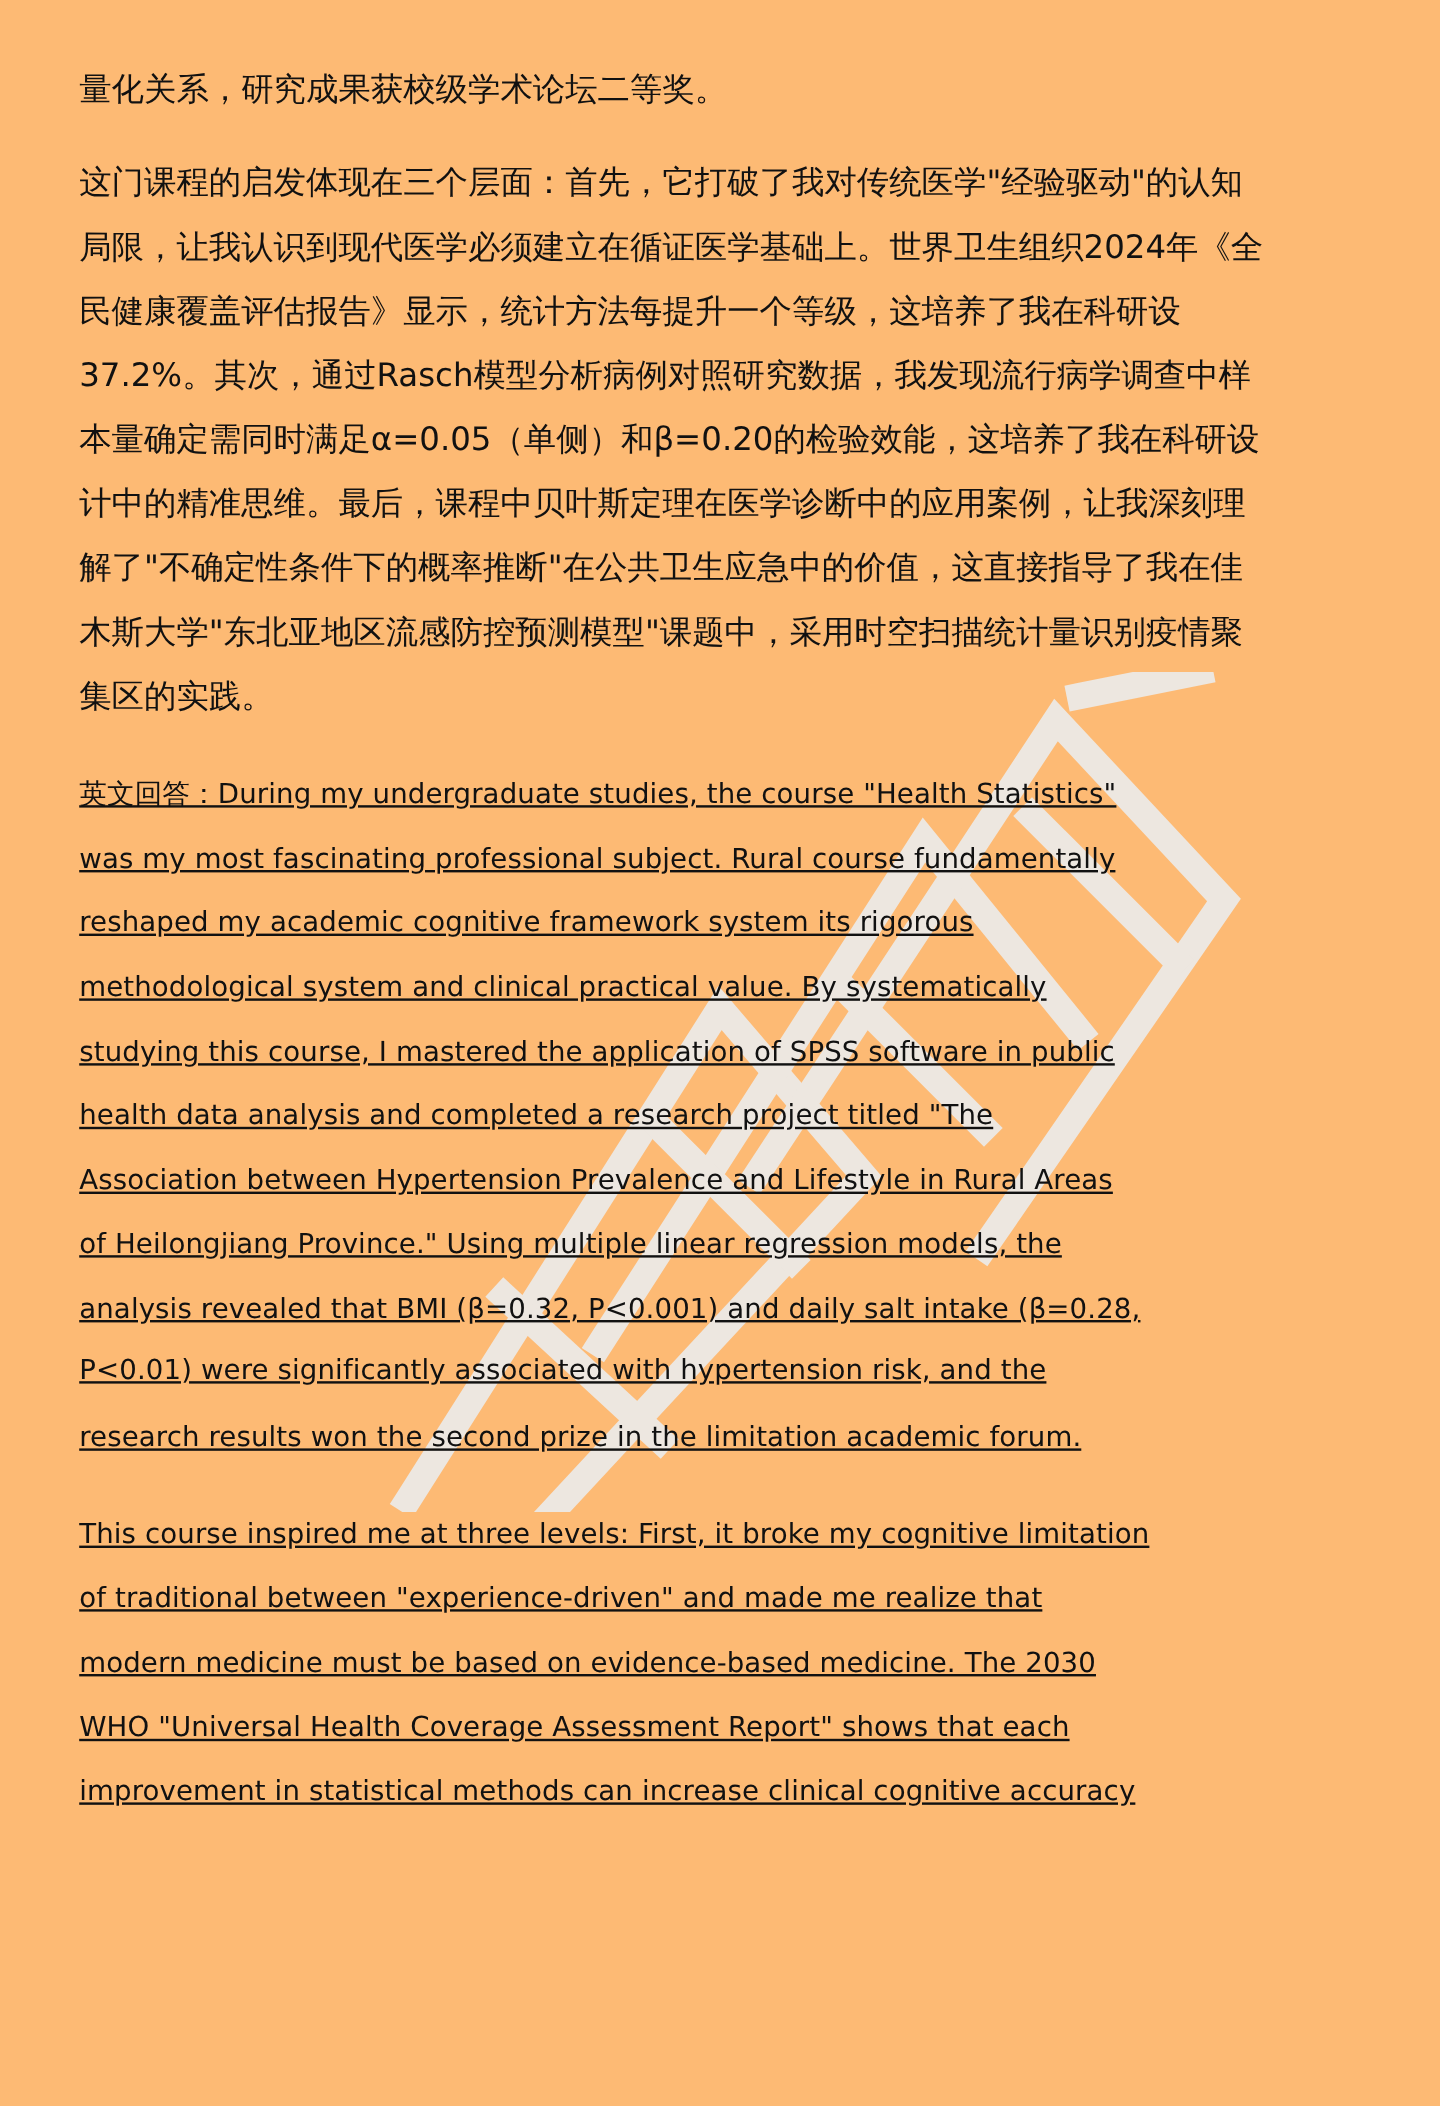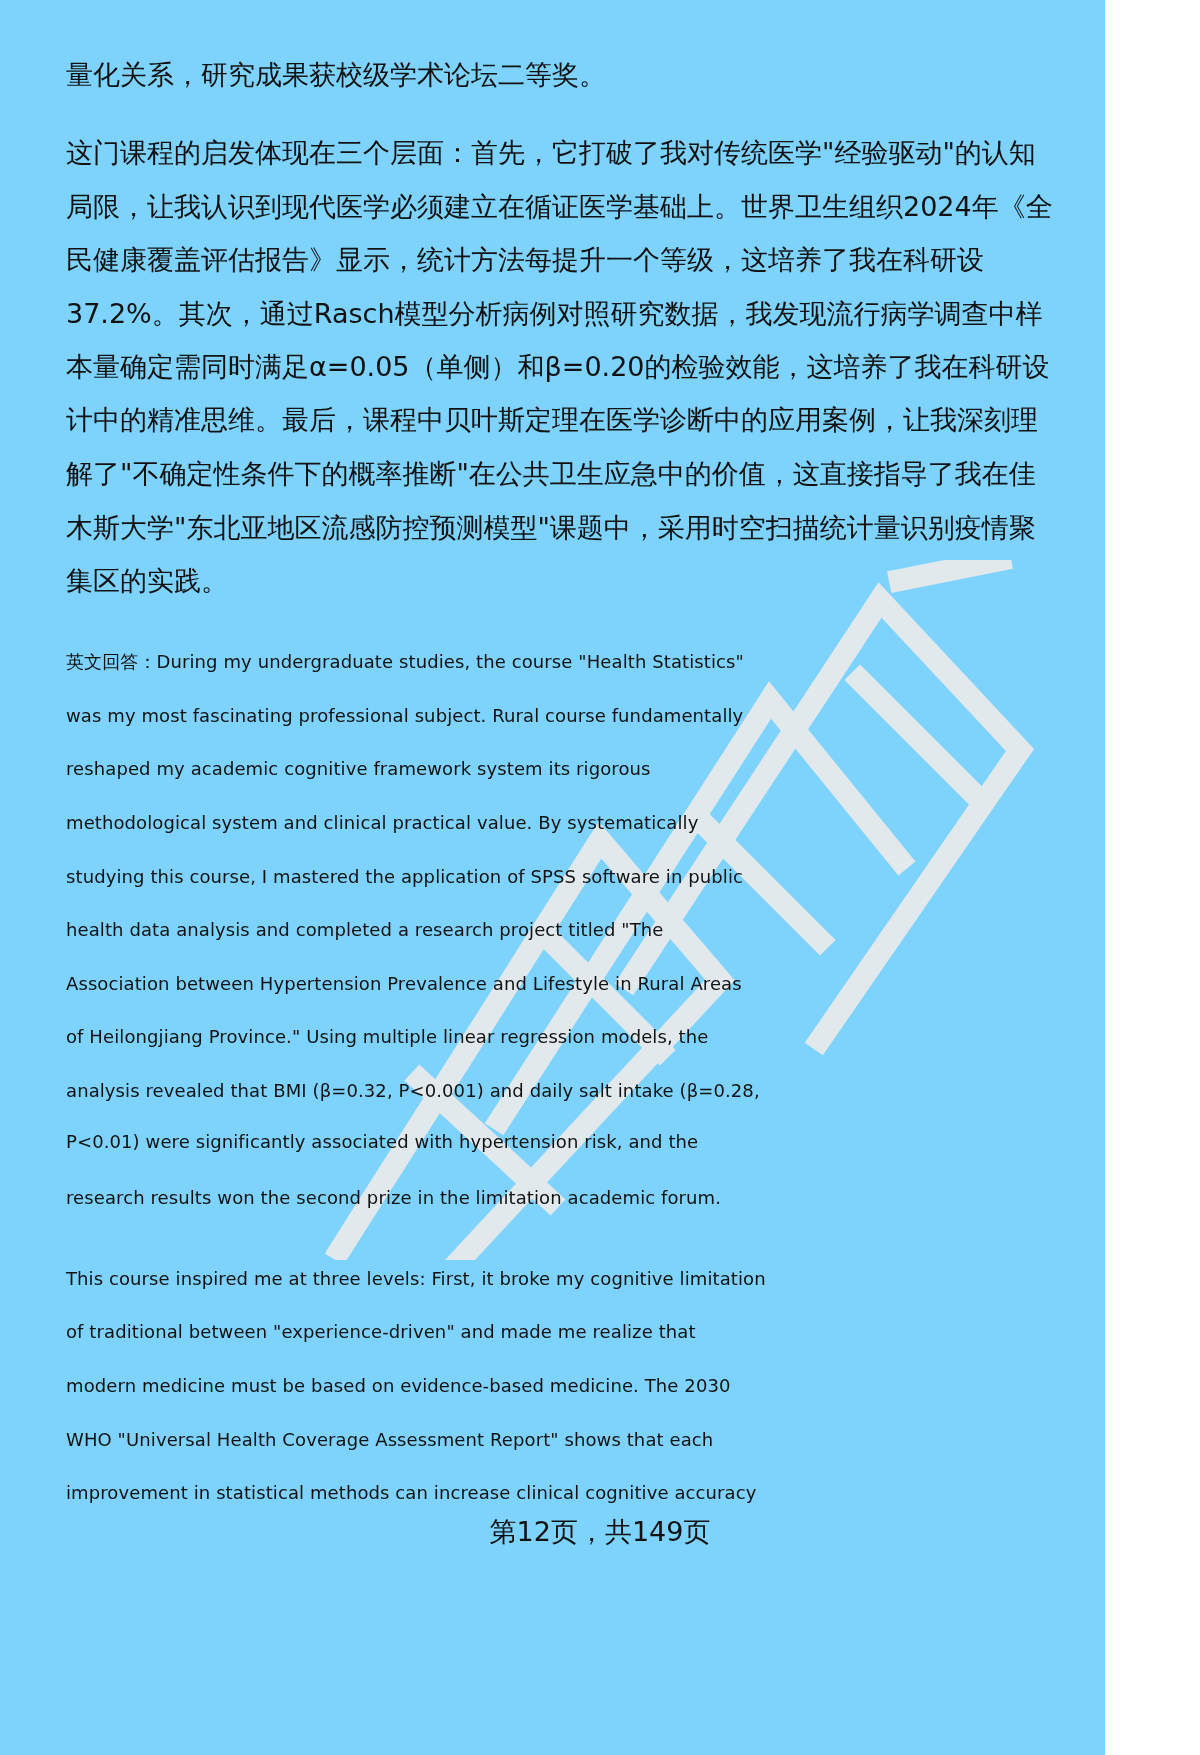--- a/index.html
+++ b/index.html
@@ -11,23 +11,23 @@
       width: 1200px;
       height: 1755px;
       position: relative;
       overflow: hidden;
       font-family: "DejaVu Sans", "Liberation Sans", sans-serif;
       color: #111111;
     }
     .page {
       position: absolute;
       left: 0; top: 0;
-      width: 1105px;
+      width: 1200px;
       height: 1755px;
-      background: #7dd3fc;
+      background: #fdba74;
     }
     .watermark {
       position: absolute;
       left: 300px;
       top: 560px;
       width: 760px;
       height: 700px;
       pointer-events: none;
       z-index: 0;
     }
@@ -41,22 +41,23 @@
     .line {
       position: absolute;
       left: 0;
       white-space: nowrap;
       font-size: 27px;
       line-height: 40px;
       height: 40px;
       letter-spacing: 0px;
     }
     .line.en {
-      font-size: 18px;
+      font-size: 23px;
       letter-spacing: 0.1px;
+      text-decoration: underline;
     }
     .footer {
       position: absolute;
       left: 0;
       width: 1200px;
       top: 1512px;
       text-align: center;
       font-size: 27px;
       line-height: 40px;
       z-index: 1;
@@ -106,14 +107,13 @@
     <div class="line en" style="top:1122px">P&lt;0.01) were significantly associated with hypertension risk, and the</div>
     <div class="line en" style="top:1178px">research results won the second prize in the limitation academic forum.</div>
 
     <div class="line en" style="top:1259px">This course inspired me at three levels: First, it broke my cognitive limitation</div>
     <div class="line en" style="top:1312px">of traditional between "experience-driven" and made me realize that</div>
     <div class="line en" style="top:1366px">modern medicine must be based on evidence-based medicine. The 2030</div>
     <div class="line en" style="top:1420px">WHO "Universal Health Coverage Assessment Report" shows that each</div>
     <div class="line en" style="top:1473px">improvement in statistical methods can increase clinical cognitive accuracy</div>
   </div>
 
-  <div class="footer">第12页，共149页</div>
 </div>
 
 </body></html>

